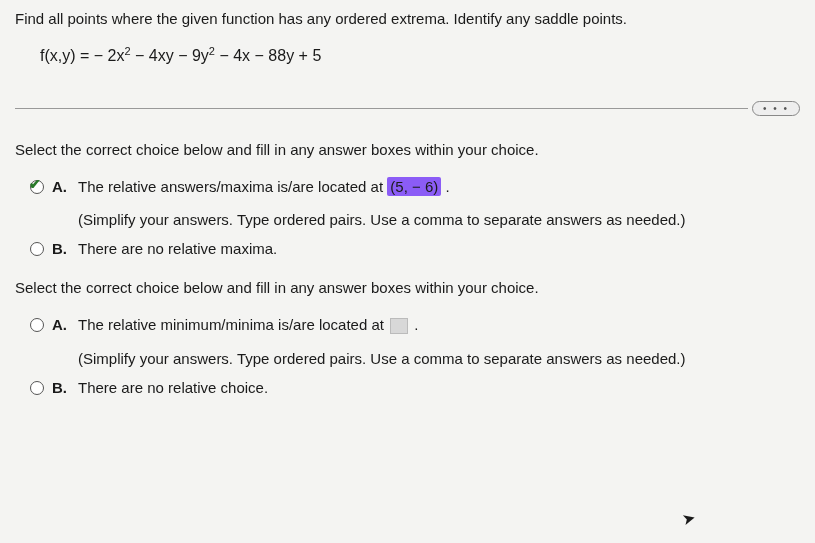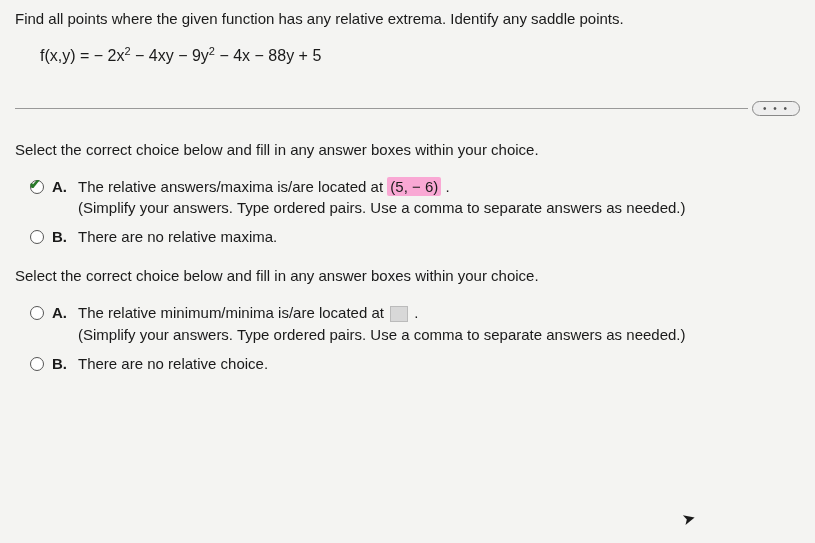--- a/index.html
+++ b/index.html
@@ -83,26 +83,26 @@
     }
     .choice-label {
       font-weight: bold;
       margin-right: 8px;
       min-width: 18px;
     }
     .choice-content {
       flex: 1;
     }
     .highlight-answer {
-      background: #f9a8d4;
+      background: #8b5cf6;
       padding: 1px 3px;
       border-radius: 2px;
     }
     .hint {
-      margin-top: 4px;
+      margin-top: 16px;
     }
     .answer-box {
       display: inline-block;
       width: 18px;
       height: 16px;
       background: #d8d8d8;
       border: 1px solid #bbb;
       vertical-align: middle;
       margin: 0 2px;
     }
@@ -110,21 +110,21 @@
       position: absolute;
       bottom: 15px;
       right: 120px;
       font-size: 16px;
       transform: rotate(-15deg);
     }
   </style>
 </head>
 <body>
 
-<div class="question-text">Find all points where the given function has any relative extrema. Identify any saddle points.</div>
+<div class="question-text">Find all points where the given function has any ordered extrema. Identify any saddle points.</div>
 
 <div class="equation">
   <span>f(x,y) = − 2x</span><span class="sup">2</span><span> − 4xy − 9y</span><span class="sup">2</span><span> − 4x − 88y + 5</span>
 </div>
 
 <div class="divider-row">
   <div class="divider-line"></div>
   <div class="ellipsis-pill">• • •</div>
 </div>
 

